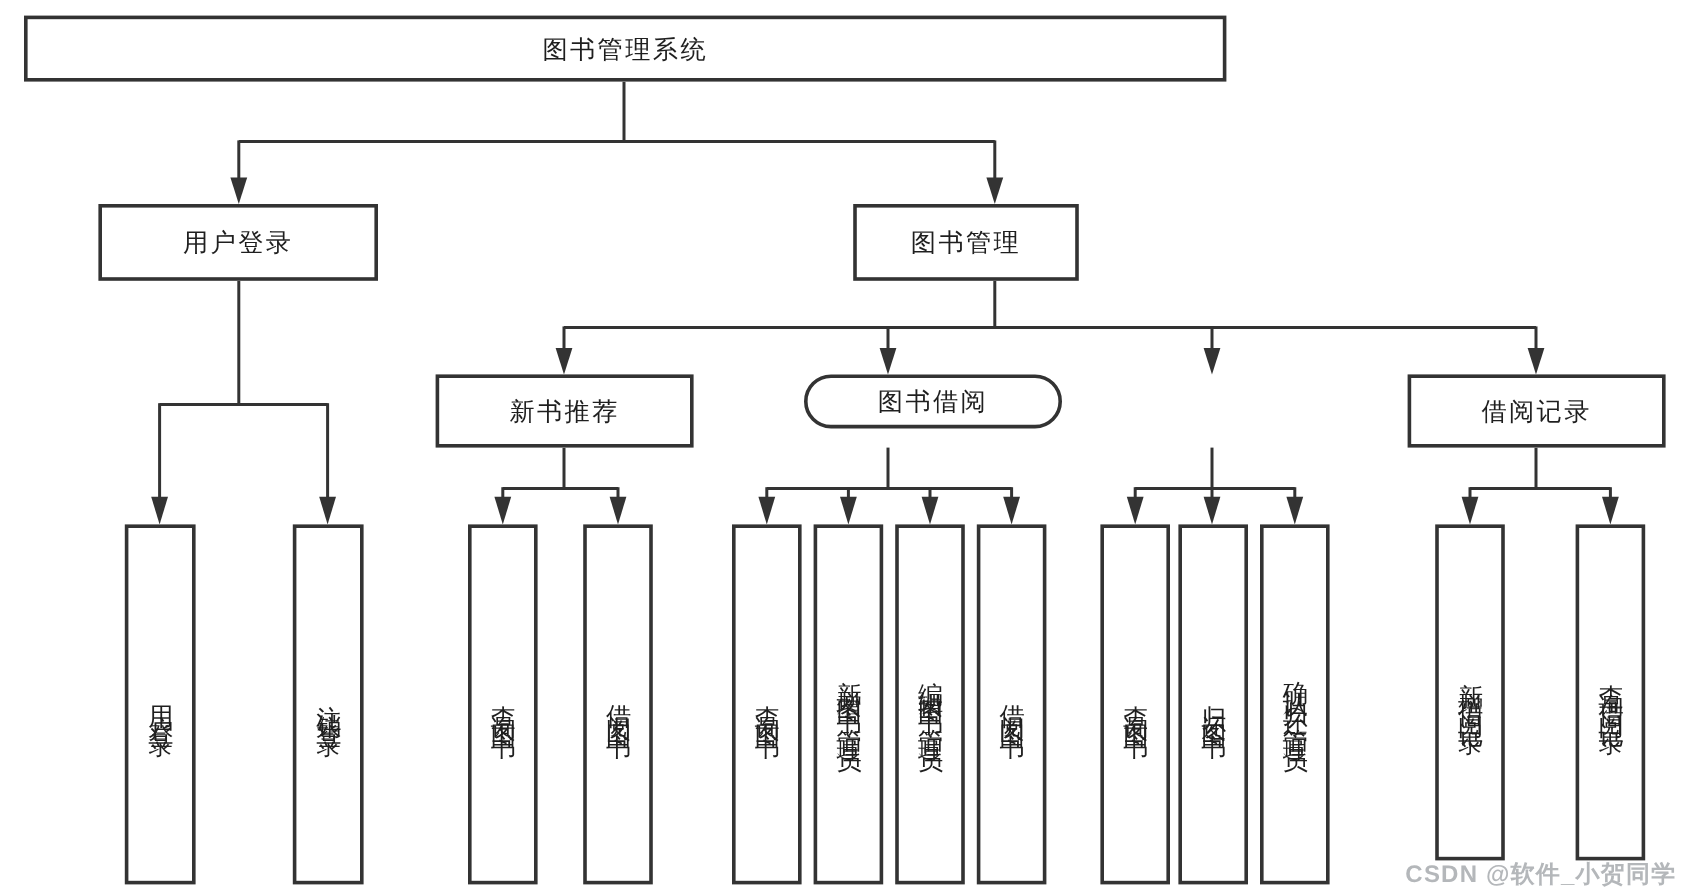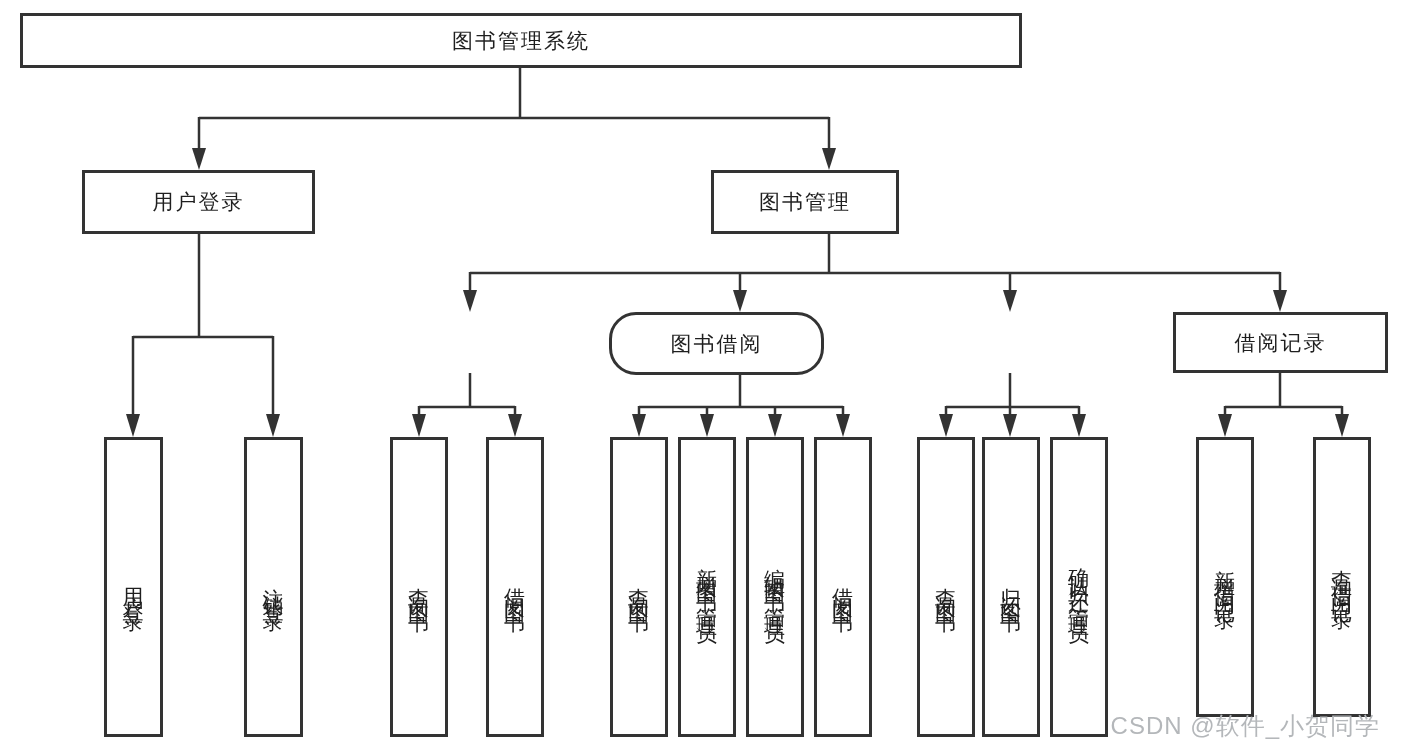--- a/index.html
+++ b/index.html
@@ -42,46 +42,47 @@
     letter-spacing: 8px;
     line-height: 1;
   }
   
   .n-root   { left: 20px;  top: 13px;  width: 1002px; height: 55px; }
   
   .n-login  { left: 82px;  top: 170px; width: 233px;  height: 64px; }
   .n-mgmt   { left: 711px; top: 170px; width: 188px;  height: 64px; }
   
   .n-rec    { left: 363px;  top: 312px; width: 215px; height: 61px; }
-  .n-bor    { left: 609px;  top: 312px; width: 215px; height: 63px; border-radius: 27px; }
+  .n-bor    { left: 670px;  top: 312px; width: 215px; height: 45px; border-radius: 27px; }
   .n-cur    { left: 903px;  top: 312px; width: 215px; height: 61px; }
   .n-his    { left: 1173px; top: 312px; width: 215px; height: 61px; }
   
   .leaf { top: 437px; width: 58px; height: 300px; }
   .n-a1 { left: 104px; width: 59px; }
   .n-a2 { left: 244px; width: 59px; }
   .n-b1 { left: 390px; }
   .n-b2 { left: 486px; }
   .n-c1 { left: 610px; }
   .n-c2 { left: 678px; }
   .n-c3 { left: 746px; }
   .n-c4 { left: 814px; }
   .n-d1 { left: 917px; }
   .n-d2 { left: 982px; }
   .n-d3 { left: 1050px; }
   .n-e1 { left: 1196px; height: 280px; }
   .n-e2 { left: 1313px; height: 280px; }
   .watermark {
     position: absolute;
-    right: 25px;
+    right: 8px;
     bottom: 5px;
-    font-size: 24px;
+    font-size: 20px;
     color: var(--watermark);
     letter-spacing: 1px;
     white-space: nowrap;
+    font-weight: bold;
   }
 </style>
 </head>
 <body>
 
 <div class="canvas">
 
   <svg class="edges" viewBox="0 0 1405 747" aria-hidden="true">
 
     <g>
@@ -162,20 +163,23 @@
     <span>图书管理系统</span>
   </div>
 
   <div class="node n-login">
     <span>用户登录</span>
   </div>
   <div class="node n-mgmt">
     <span>图书管理</span>
   </div>
 
+  <div class="node n-rec">
+    <span>新书推荐</span>
+  </div>
   <div class="node n-bor">
     <span>图书借阅</span>
   </div>
   <div class="node n-his">
     <span>借阅记录</span>
   </div>
 
   <div class="node vert leaf n-a1">
     <span>用户登录</span>
   </div>

